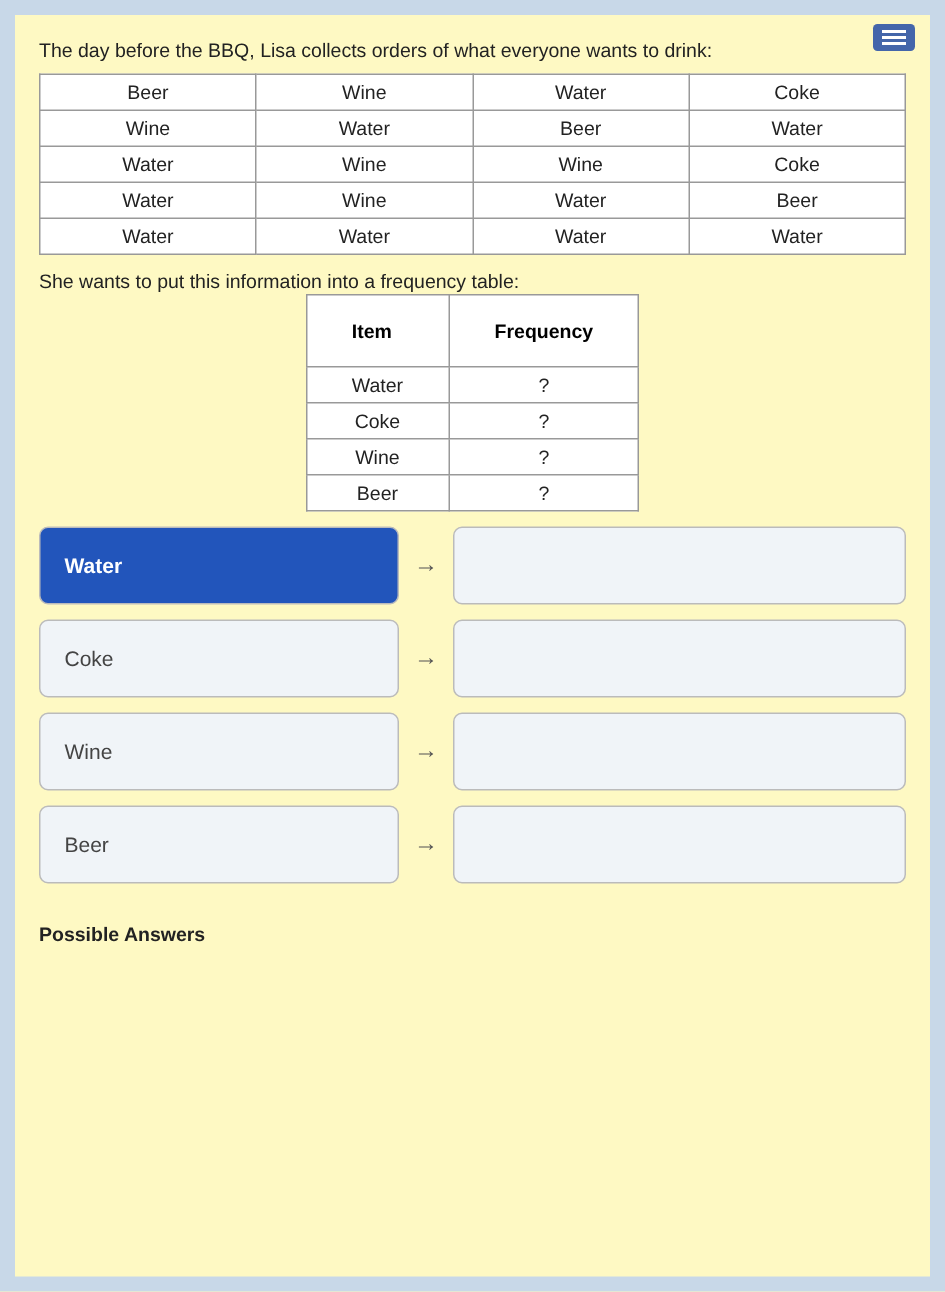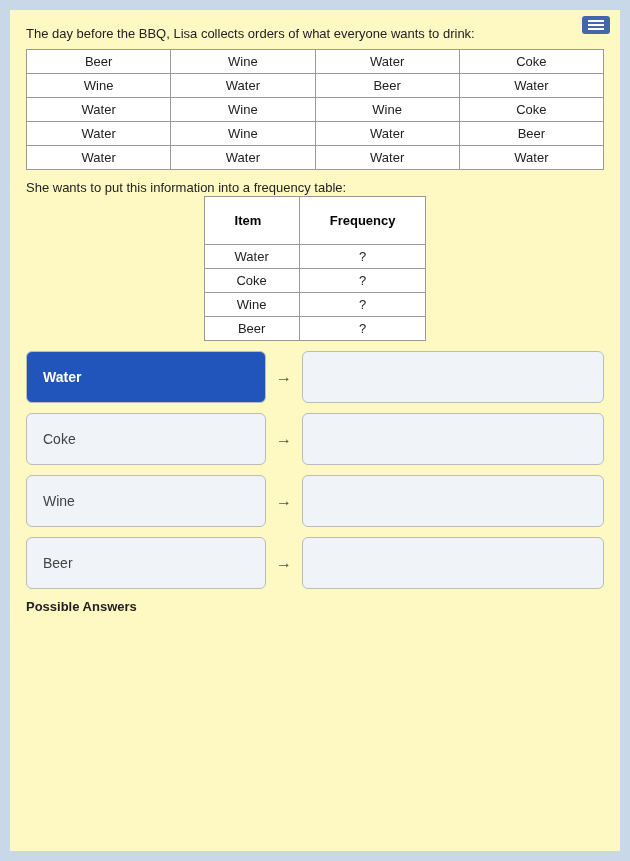--- a/index.html
+++ b/index.html
@@ -148,21 +148,21 @@
       height: 52px;
       background: #f0f4f8;
       border: 1px solid #bbb;
       border-radius: 6px;
     }
 
     .possible-answers-label {
       font-size: 13px;
       color: #222;
       font-weight: bold;
-      margin-top: 10px;
+      margin-top: 26px;
     }
   </style>
 </head>
 <body>
 
 <div class="page-container">
 
   <div class="top-right-icon">
     <span></span>
   </div>

